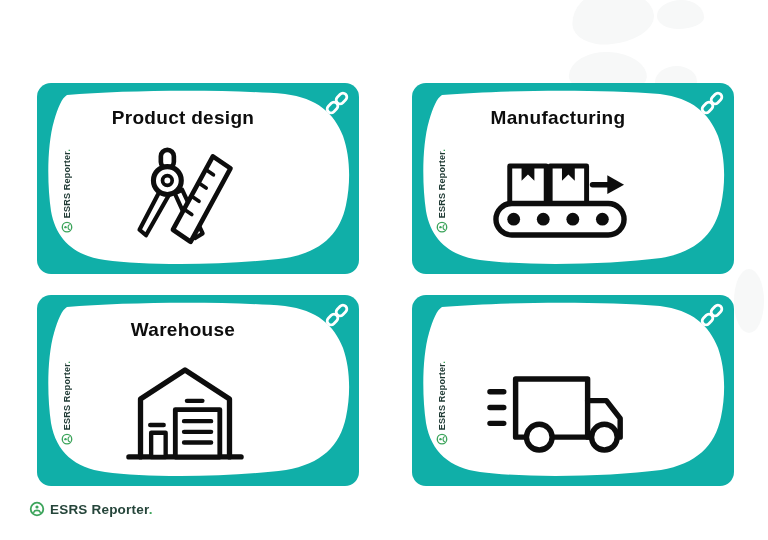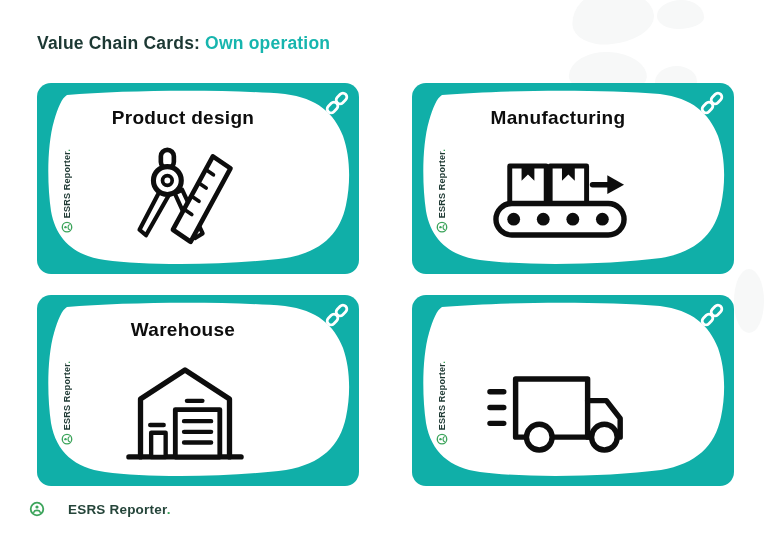--- a/index.html
+++ b/index.html
@@ -25,39 +25,38 @@
   .card-title{position:absolute;left:0;right:30px;top:24px;text-align:center;
               font-size:19px;font-weight:700;letter-spacing:.3px;color:#0d0d0d;}
   .icon-wrap{position:absolute;left:0;right:26px;top:50px;bottom:8px;display:flex;align-items:center;justify-content:center;}
   
   .watermark{position:absolute;left:22px;top:56px;width:16px;height:104px;}
   .wm-inner{position:absolute;left:50%;top:50%;transform:translate(-50%,-50%) rotate(-90deg);
             display:flex;align-items:center;gap:3px;white-space:nowrap;}
   .wm-text{font-size:9px;font-weight:700;color:#1d3832;letter-spacing:.2px;}
   .wm-text .dot{color:#3ca45b;}
   
-  .footer{position:absolute;left:29px;top:501px;display:flex;align-items:center;gap:23px;}
+  .footer{position:absolute;left:29px;top:501px;display:flex;align-items:center;gap:5px;}
   .footer .name{font-size:13.5px;font-weight:700;color:#25453a;letter-spacing:.2px;}
   .footer .dot{color:#3ca45b;}
   .ic{stroke:#0d0d0d;fill:none;stroke-linecap:round;stroke-linejoin:round;}
   .icf{fill:#0d0d0d;stroke:none;}
   .icw{stroke:#0d0d0d;fill:#fff;stroke-linecap:round;stroke-linejoin:round;}
 </style>
 </head>
 <body>
 
 <div class="stage">
 
   <div class="decor b1"></div>
   <div class="decor b2"></div>
   <div class="decor b3"></div>
   <div class="decor b4"></div>
   <div class="decor b5"></div>
 
-  <div class="heading"><span>Value Chain Cards:</span><span class="hl">Own operation</span></div>
 
   <div class="card c1">
     <svg class="blob" viewBox="0 0 322 191" preserveAspectRatio="none">
       <path fill="#ffffff" d="M30 12 C88 7,186 6,248 11 C280 15,297 30,306 53 C313 73,314 98,309 122 C303 151,284 169,249 175 C195 182,112 183,68 177 C38 173,19 157,14 128 C10 101,10 62,17 38 C21 24,25 15,30 12 Z"></path>
     </svg>
     <button class="linkbtn">
       <svg viewBox="0 0 26 26">
         <g transform="rotate(45 13 13)" stroke="#fff" stroke-width="2.6" fill="none">
           <rect x="9.4" y="1.6" width="7.2" height="11" rx="3.6"></rect>
           <rect x="9.4" y="13.4" width="7.2" height="11" rx="3.6"></rect>

